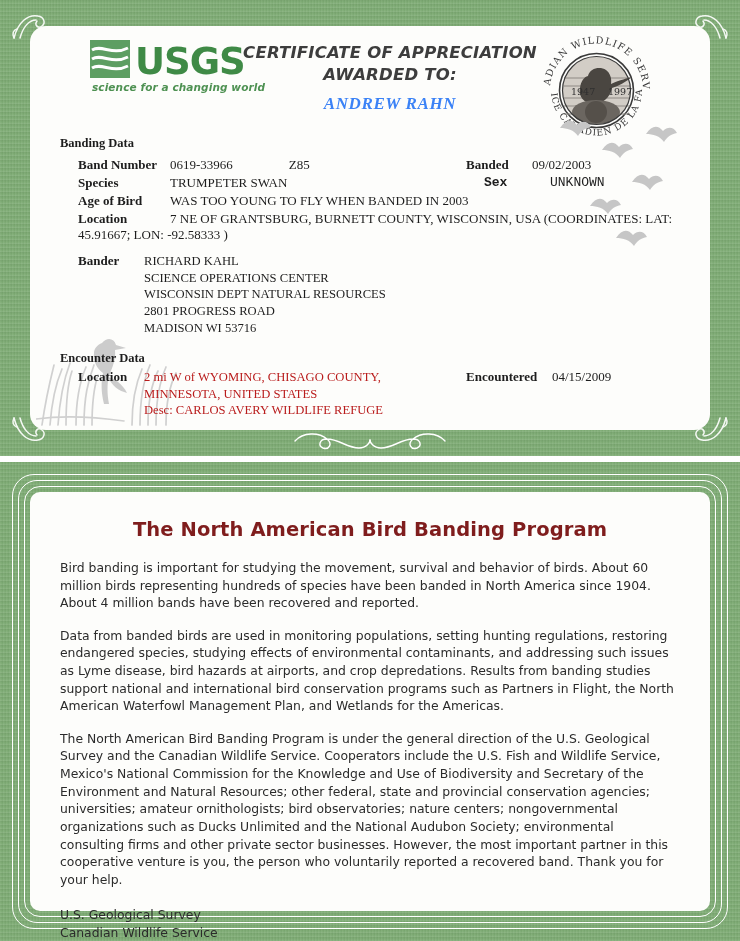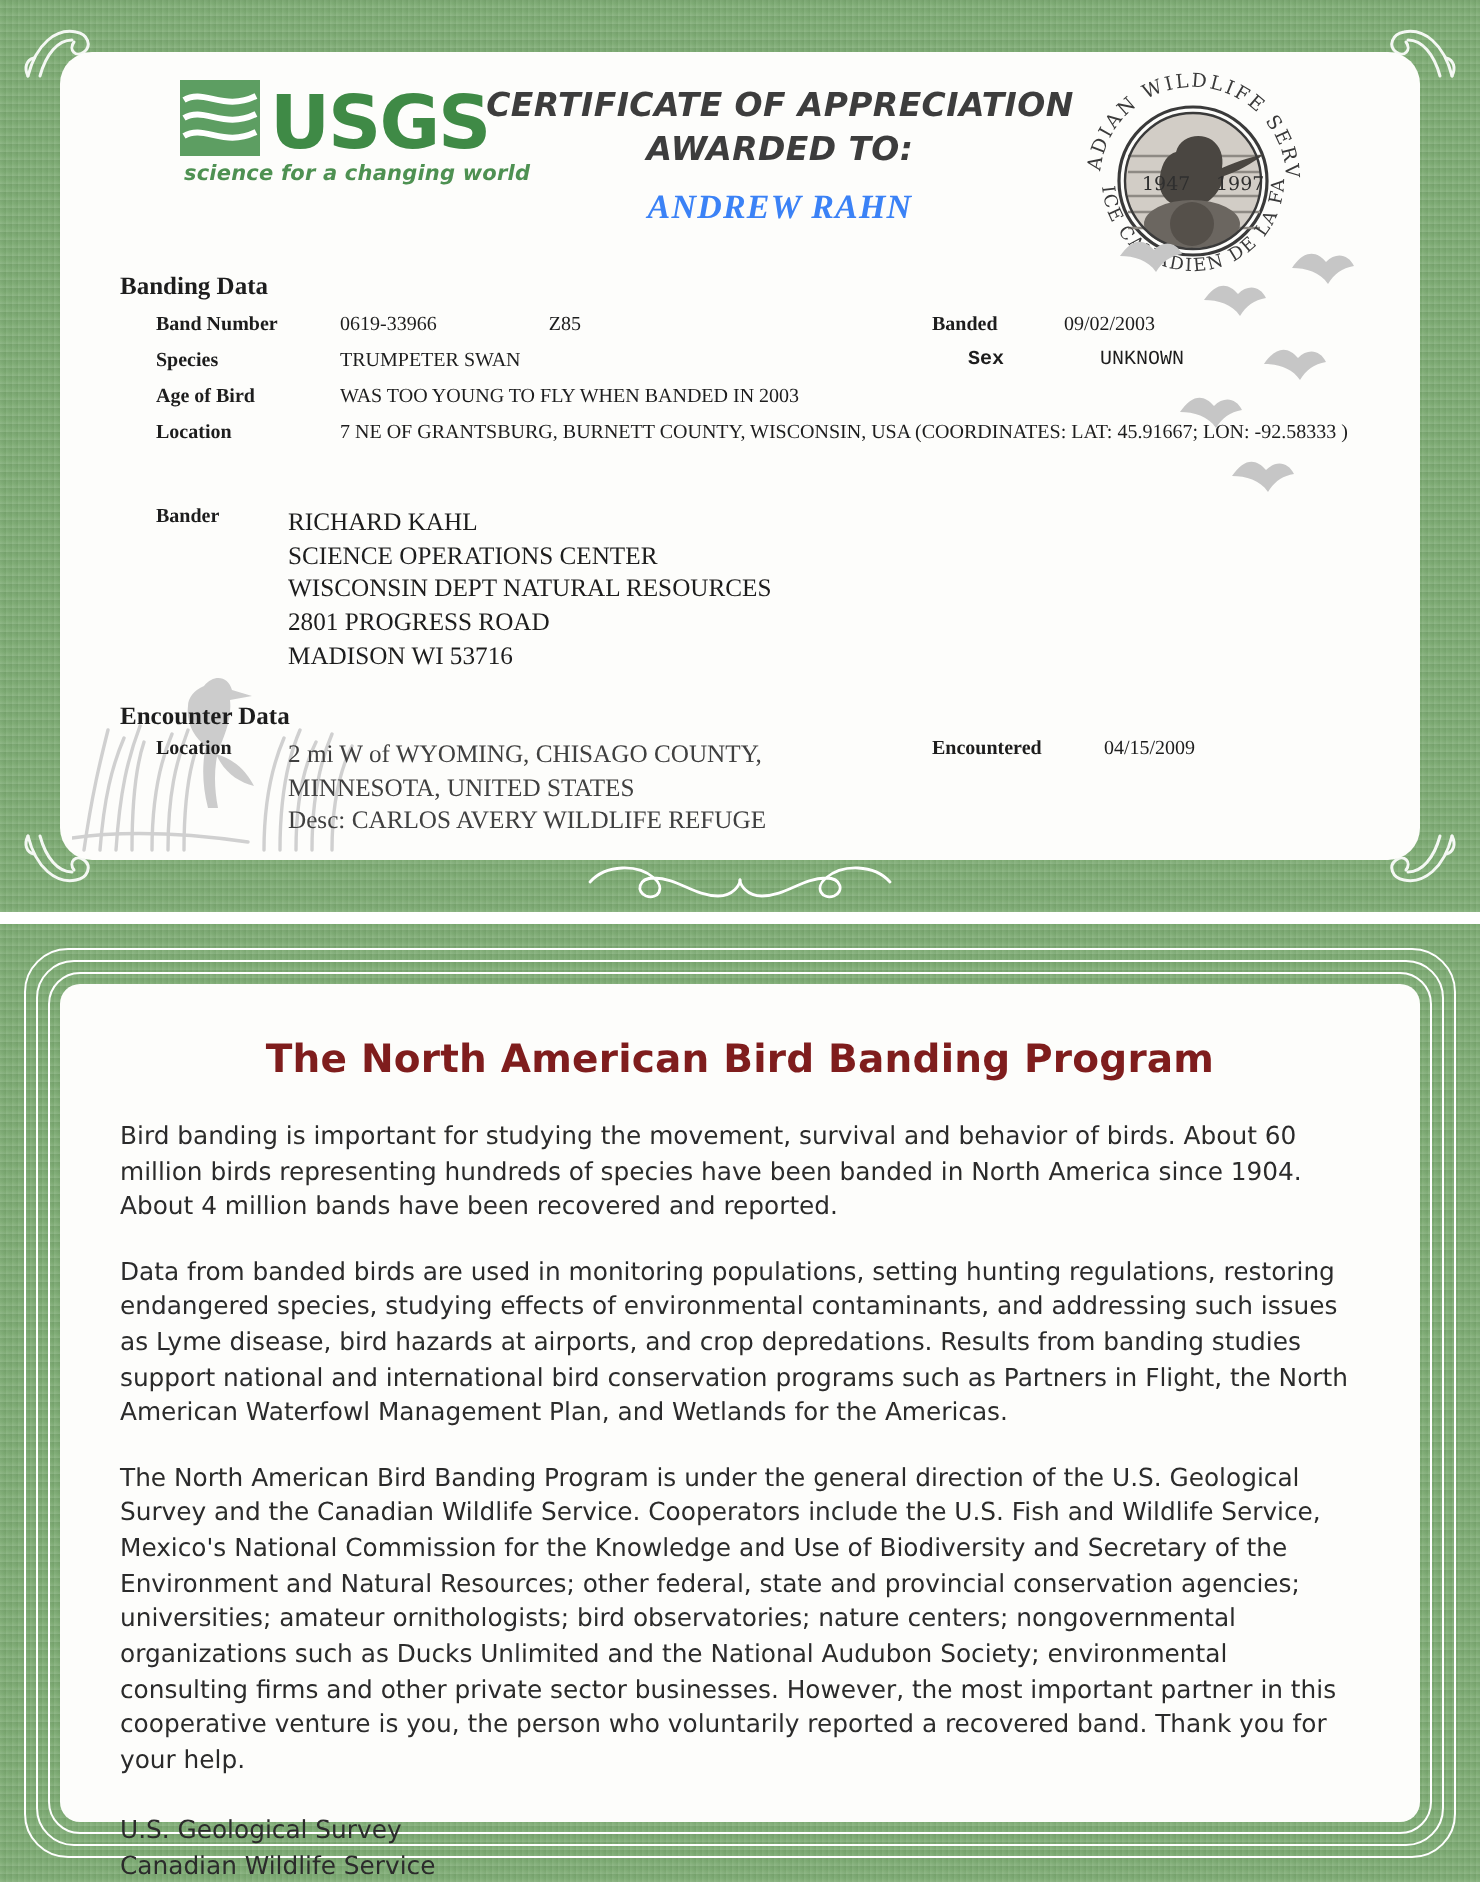--- a/index.html
+++ b/index.html
@@ -190,21 +190,21 @@
     font-weight: bold;
     font-size: 12.5px;
     color: #1d1d1d;
   }
   .banding-head { left: 30px; top: 110px; }
   .encounter-head { left: 30px; top: 325px; }
 
   .frow {
     position: absolute;
     font-family: "Liberation Serif", serif;
-    font-size: 10px;
+    font-size: 13px;
     color: #1d1d1d;
     white-space: nowrap;
   }
   .flabel {
     font-weight: bold;
     display: inline-block;
   }
   .fval { font-weight: normal; }
 
   .r-band   { left: 48px; top: 131px; }
@@ -228,21 +228,21 @@
     font-size: 12.6px;
     color: #1d1d1d;
     line-height: 1.33;
   }
   .enc-loc {
     position: absolute;
     left: 114px;
     top: 343px;
     font-family: "Liberation Serif", serif;
     font-size: 12.6px;
-    color: #404040;
+    color: #b91c1c;
     line-height: 1.33;
   }
 
   
   .back-inner {
     position: absolute;
     left: 0; top: 0;
     right: 0; bottom: 0;
     padding: 22px 30px 0 30px;
     box-sizing: border-box;

